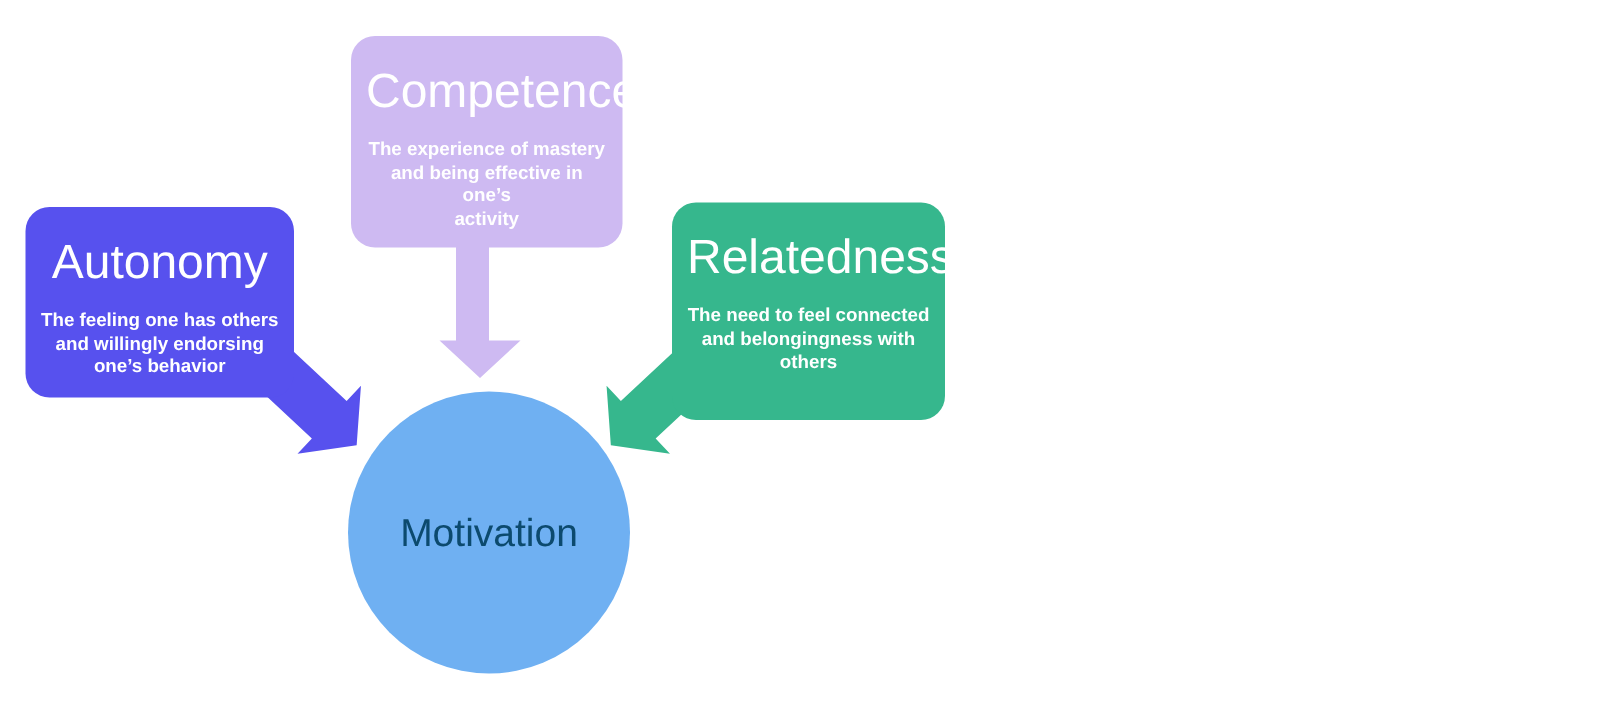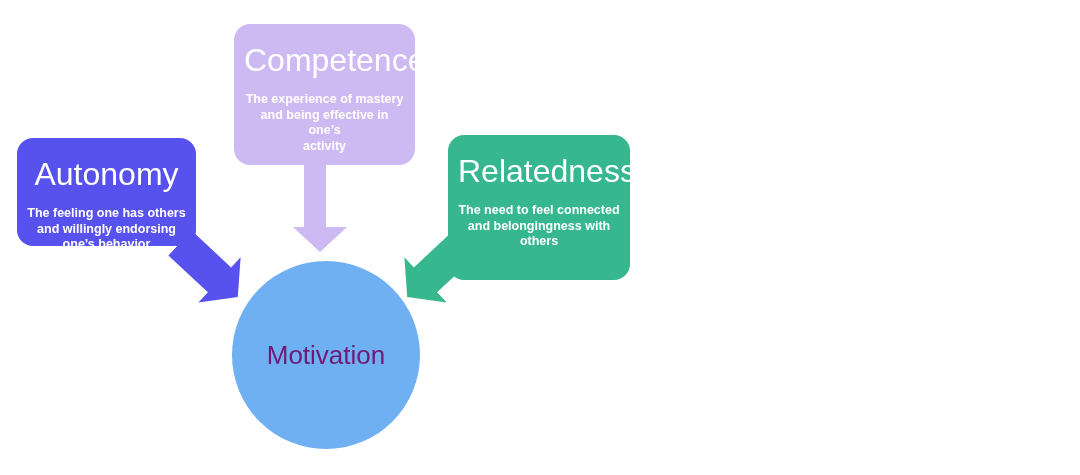--- a/index.html
+++ b/index.html
@@ -38,36 +38,36 @@
     line-height: 1.15;
     letter-spacing: 0px;
   }
   .card-desc {
     margin-top: 13px;
     font-size: 12.5px;
     font-weight: 700;
     line-height: 1.26;
     white-space: pre-line;
   }
-  .card-autonomy    { left: 17px;  top: 138px; width: 179px; height: 108px; }
+  .card-autonomy    { left: 17px;  top: 138px; width: 179px; height: 127px; }
   .card-competence  { left: 234px; top: 24px;  width: 181px; height: 141px; }
   .card-relatedness { left: 448px; top: 135px; width: 182px; height: 145px; }
 
   .center-circle {
     position: absolute;
     z-index: 1;
     left: 232px;
     top: 261px;
     width: 188px;
     height: 188px;
     border-radius: 50%;
     display: flex;
     align-items: center;
     justify-content: center;
-    color: #701a75;
+    color: #0c4a6e;
     font-size: 26px;
     font-weight: 400;
   }
 </style>
 </head>
 <body>
 
 <div class="canvas">
 
   <div class="center-circle" style="background: rgb(111, 176, 242);">

